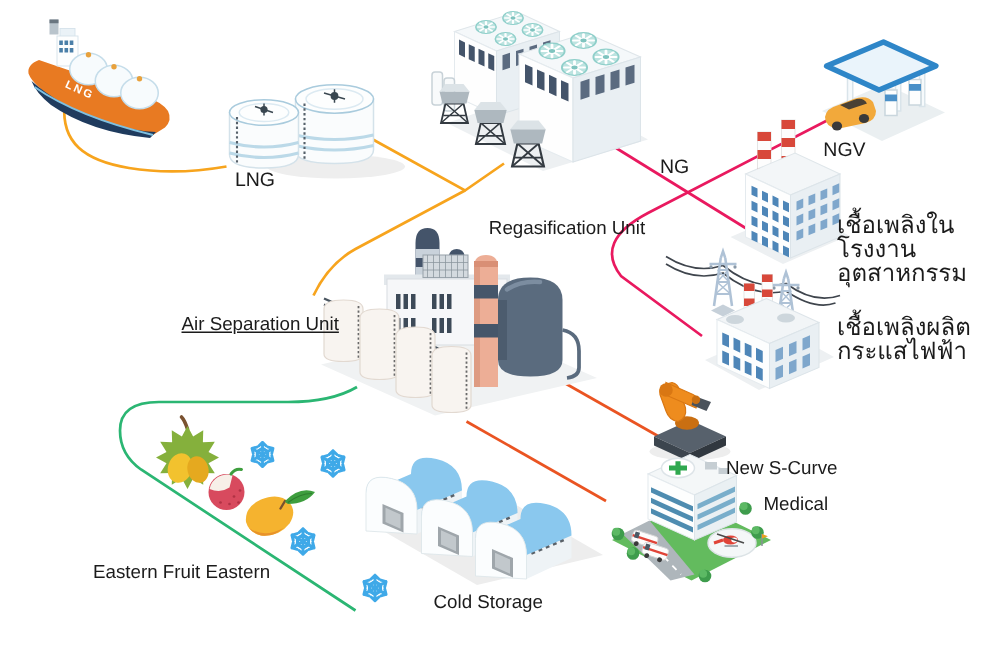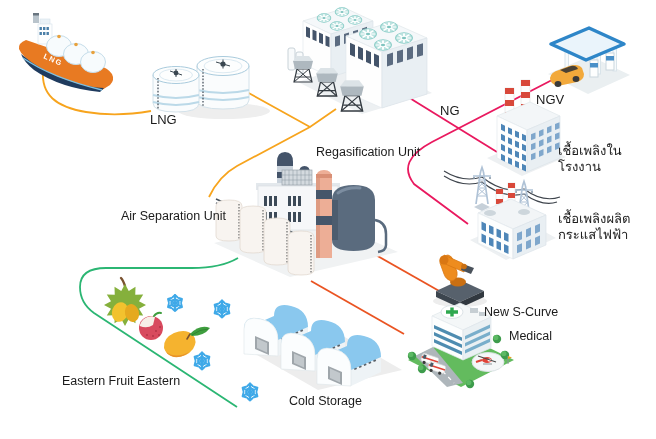--- a/index.html
+++ b/index.html
@@ -2,22 +2,22 @@
 <html><head>
 <meta charset="utf-8">
 <style>
   html,body{margin:0;padding:0;background:#ffffff;}
   #stage{
     position:relative;width:656px;height:439px;background:#ffffff;overflow:hidden;
     font-family:"Liberation Sans","DejaVu Sans",sans-serif;color:#1b1b1b;
   }
   #scene{position:absolute;left:0;top:0;}
   .lbl{position:absolute;font-size:12.5px;line-height:1.15;color:#1b1b1b;white-space:nowrap;}
-  .lbl.center{text-align:left;}
-  .lbl.thai{font-size:13px;line-height:16px;white-space:normal;}
+  .lbl.center{text-align:center;}
+  .lbl.thai{font-size:16px;line-height:16px;white-space:normal;}
 </style>
 </head>
 <body>
 
 <div id="stage">
 
 <svg id="scene" width="656" height="439" viewBox="0 0 656 439">
   <defs>
     <g id="spoke" fill="none" stroke-linecap="round">
       <path d="M0,0 L0,-8.5 M0,-8.5 L-2.6,-6 M0,-8.5 L2.6,-6 M0,-4.6 L-2,-3 M0,-4.6 L2,-3"></path>
@@ -460,28 +460,29 @@
 <div class="lbl center" style="left:150px;top:113px;width:40px;font-size:13px;">LNG</div>
 
 <div class="lbl center" style="left:316px;top:119px;width:124px;margin-top:26px;">Regasification Unit</div>
 
 <div class="lbl" style="left:440px;top:104px;font-size:13px;">NG</div>
 
 <div class="lbl center" style="left:536px;top:93px;width:54px;font-size:13px;">NGV</div>
 
 <div class="lbl thai" style="left:558px;top:143px;width:95px;">
   <div>เชื้อเพลิงในโรงงาน</div>
+  <div>อุตสาหกรรม</div>
 </div>
 
 <div class="lbl thai" style="left:558px;top:211px;width:95px;">
   <div>เชื้อเพลิงผลิต</div>
   <div>กระแสไฟฟ้า</div>
 </div>
 
-<div class="lbl" style="left:121px;top:209px;">Air Separation Unit</div>
+<div class="lbl" style="left:121px;top:209px;text-decoration:underline;">Air Separation Unit</div>
 
 <div class="lbl" style="left:484px;top:305px;">New S-Curve</div>
 
 <div class="lbl" style="left:509px;top:329px;text-align:right;">Medical</div>
 
 <div class="lbl" style="left:62px;top:374px;">Eastern Fruit Eastern</div>
 
 <div class="lbl" style="left:289px;top:394px;text-align:center;">Cold Storage</div>
 
 </div>

